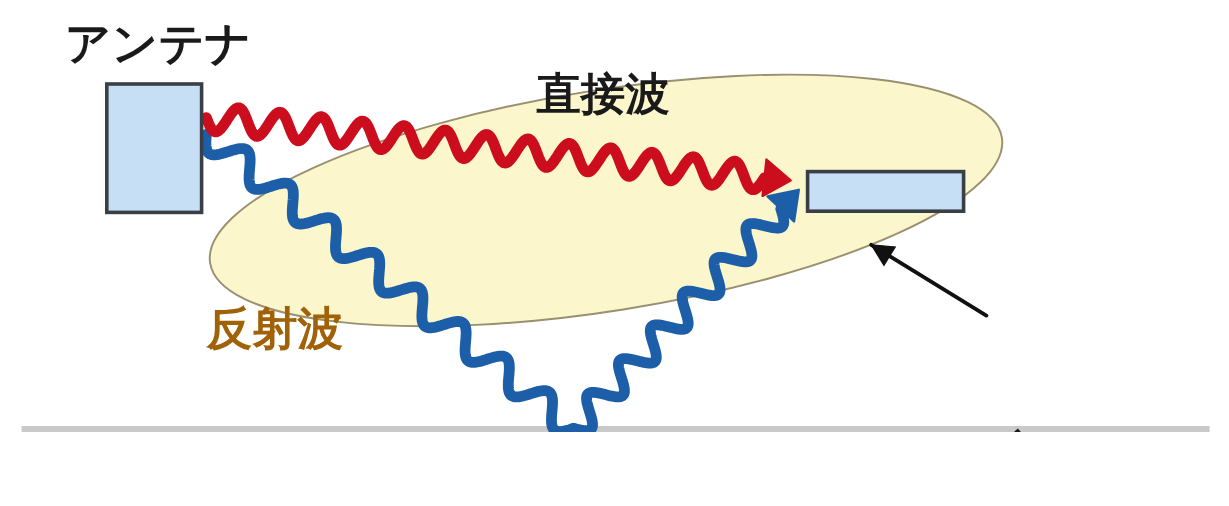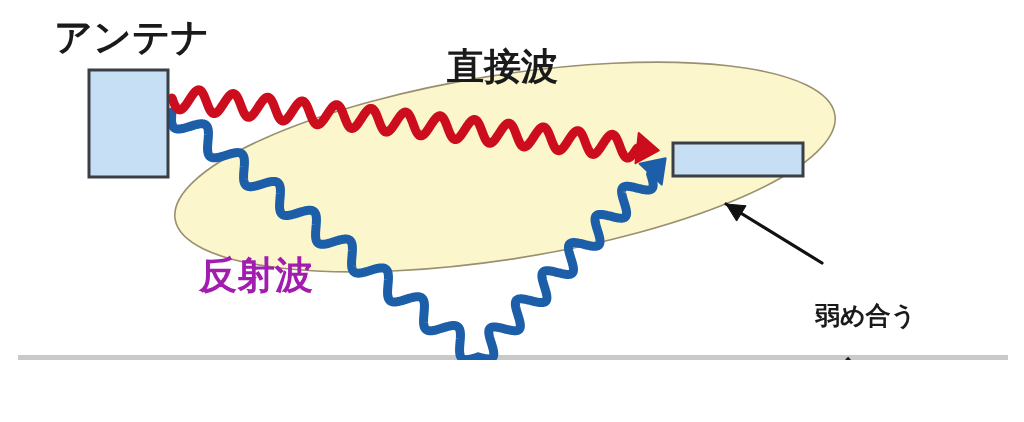--- a/index.html
+++ b/index.html
@@ -27,21 +27,21 @@
   }
   .lbl {
     position: absolute;
     color: #1a1a1a;
     font-weight: bold;
     white-space: pre;
     line-height: 1.12;
     letter-spacing: 0px;
   }
   #label-antenna   { left: 54px;  top: 16px;  font-size: 38px; }
-  #label-direct    { left: 447px; top: 46px;  font-size: 37px; }
+  #label-direct    { left: 447px; top: 58px;  font-size: 37px; }
   #label-ictag     { left: 681px; top: 89px;  font-size: 34px; }
   #label-reflected { left: 172px; top: 254px; font-size: 38px; }
   #label-note      { left: 815px; top: 239px; font-size: 25px; line-height: 1.22; }
   #label-floor     { left: 830px; top: 356px; font-size: 36px; }
 </style>
 </head>
 <body style="background: rgb(255, 255, 255);">
 
 <div id="stage" style="background: rgb(255, 255, 255);">
 
@@ -71,21 +71,20 @@
       <line id="pointer-line" x1="822" y1="263" x2="726" y2="204" stroke="#111111" stroke-width="3.2" stroke-linecap="round"></line>
       <polygon id="pointer-head" points="726,204 746.05,205.76 736.62,221.09" fill="#111111" stroke="#111111" stroke-width="1"></polygon>
     </g>
   </svg>
 
   <div class="lbl" id="label-antenna" style="color: rgb(26, 26, 26);">アンテナ</div>
 
   <div class="lbl" id="label-direct" style="color: rgb(26, 26, 26);">直接波</div>
 
 
-  <div class="lbl" id="label-reflected" style="color: #a21caf; margin-left: 27px;">反射波</div>
+  <div class="lbl" id="label-reflected" style="color: #a16207;">反射波</div>
 
   <div class="lbl" id="label-note" style="color: rgb(26, 26, 26);">
-    <div>弱め合う</div>
   </div>
 
   <div class="lbl" id="label-floor" style="color: rgb(26, 26, 26);">床</div>
 
 </div>
 
 </body></html>

